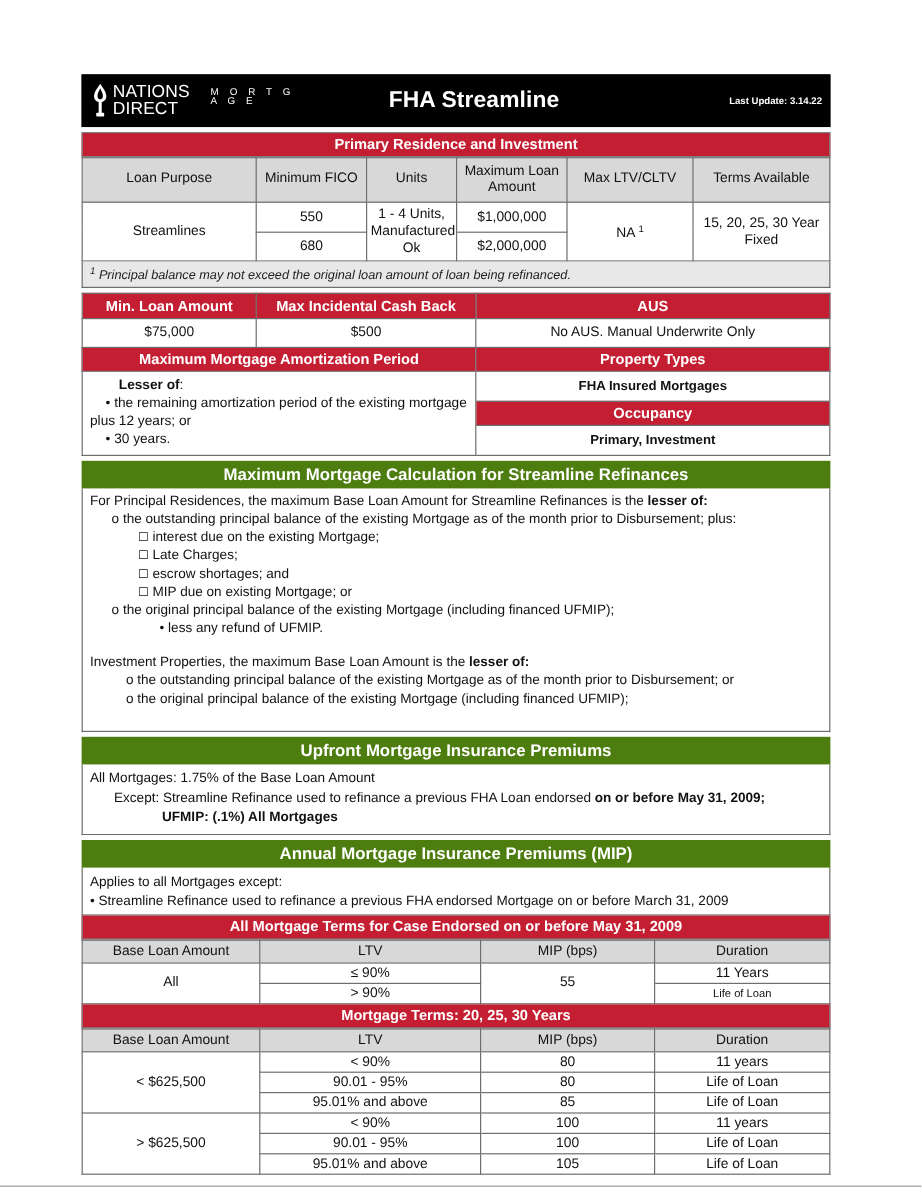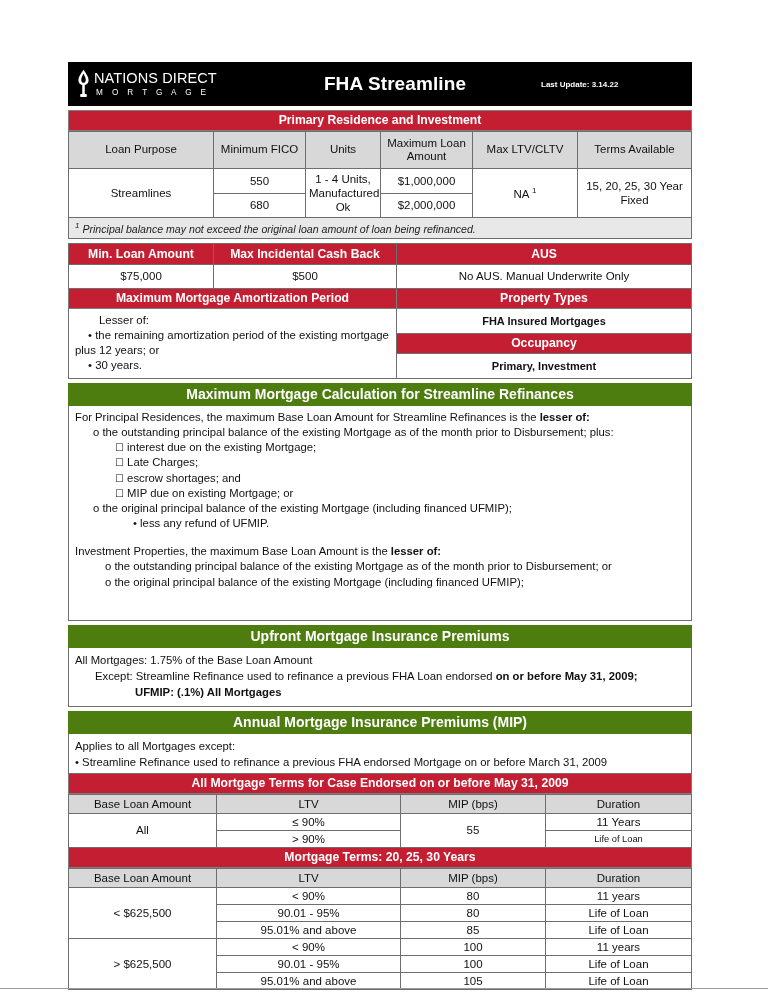--- a/index.html
+++ b/index.html
@@ -12,25 +12,25 @@
   #sheet{position:absolute;left:68px;top:62px;width:624px;}
   .bottom-rule{position:absolute;left:0;top:988px;width:768px;height:1px;background:#9a9a9a;}
 
   
   .hdr{
     display:flex;align-items:center;background:#000;height:44px;
     border:1px solid #000;box-sizing:border-box;
   }
   .logo{width:180px;display:flex;align-items:center;padding-left:7px;box-sizing:border-box;}
   .logo-mark{width:15px;height:30px;margin-right:3px;flex:0 0 auto;}
-  .logo-txt{display:flex;flex-direction:column;line-height:1;}
+  .logo-txt{display:flex;flex-direction:row;line-height:1;}
   .logo-name{color:#fff;font-size:14.5px;letter-spacing:.1px;font-family:"Liberation Sans",sans-serif;}
   .logo-sub{color:#fff;font-size:8.2px;letter-spacing:3.4px;margin-top:3px;padding-left:2px;}
   .hdr-title{flex:1;text-align:center;color:#fff;font-size:19px;font-weight:bold;letter-spacing:.1px;}
-  .hdr-upd{width:150px;text-align:left;color:#fff;font-size:8px;font-weight:bold;padding-right:6px;box-sizing:border-box;}
+  .hdr-upd{width:150px;text-align:right;color:#fff;font-size:8px;font-weight:bold;padding-right:6px;box-sizing:border-box;}
 
   .gap{height:4px;background:#fff;}
 
   
   .band-red{
     background:#C41E32;color:#fff;font-weight:bold;text-align:center;
     font-size:12.2px;padding:2px 0 3px;border:1px solid #7d7d7d;border-top:none;box-sizing:border-box;
   }
   .band-black{
     background:#4d7c0f;color:#fff;font-weight:bold;text-align:center;
@@ -51,30 +51,30 @@
     background:#e8e8e8;text-align:left;font-style:italic;font-size:10.6px;
     padding:3px 6px;border:1px solid #6e6e6e;border-top:none;box-sizing:border-box;color:#222;
   }
   .footnote sup{font-size:8px;}
 
   
   .amort-wrap{display:flex;border-left:1px solid #6e6e6e;border-right:1px solid #6e6e6e;
               border-bottom:1px solid #6e6e6e;box-sizing:border-box;}
   .amort-left{width:328px;box-sizing:border-box;border-right:1px solid #6e6e6e;padding:4px 6px 5px;
               font-size:11.4px;line-height:1.32;color:#111;}
-  .amort-left b{font-weight:normal;padding-left:24px;}
+  .amort-left b{font-weight:bold;padding-left:24px;}
   .amort-left .ind{padding-left:13px;}
   .amort-right{flex:1;display:flex;flex-direction:column;}
   .ar-cell{flex:1;display:flex;align-items:center;justify-content:center;font-size:11px;color:#111;padding:4px 0;font-weight:bold;}
   .ar-band{background:#C41E32;color:#fff;font-weight:bold;text-align:center;font-size:12.2px;padding:2px 0 3px;
            border-top:1px solid #6e6e6e;border-bottom:1px solid #6e6e6e;}
 
   
   .prose{
-    border:1px solid #6e6e6e;border-top:none;padding:4px 4px 21px 6px;box-sizing:border-box;
+    border:1px solid #6e6e6e;border-top:none;padding:4px 4px 9px 6px;box-sizing:border-box;
     font-size:11.3px;line-height:1.345;color:#111;
   }
   .prose .l0{margin:0;}
   .prose .l1{margin:0;padding-left:18px;}
   .prose .l2{margin:0;padding-left:40px;}
   .prose .l3{margin:0;padding-left:58px;}
   .prose .spacer{height:13px;}
   .prose b{font-weight:bold;}
   .prose .box{font-family:"DejaVu Sans",sans-serif;font-size:10px;}
 

